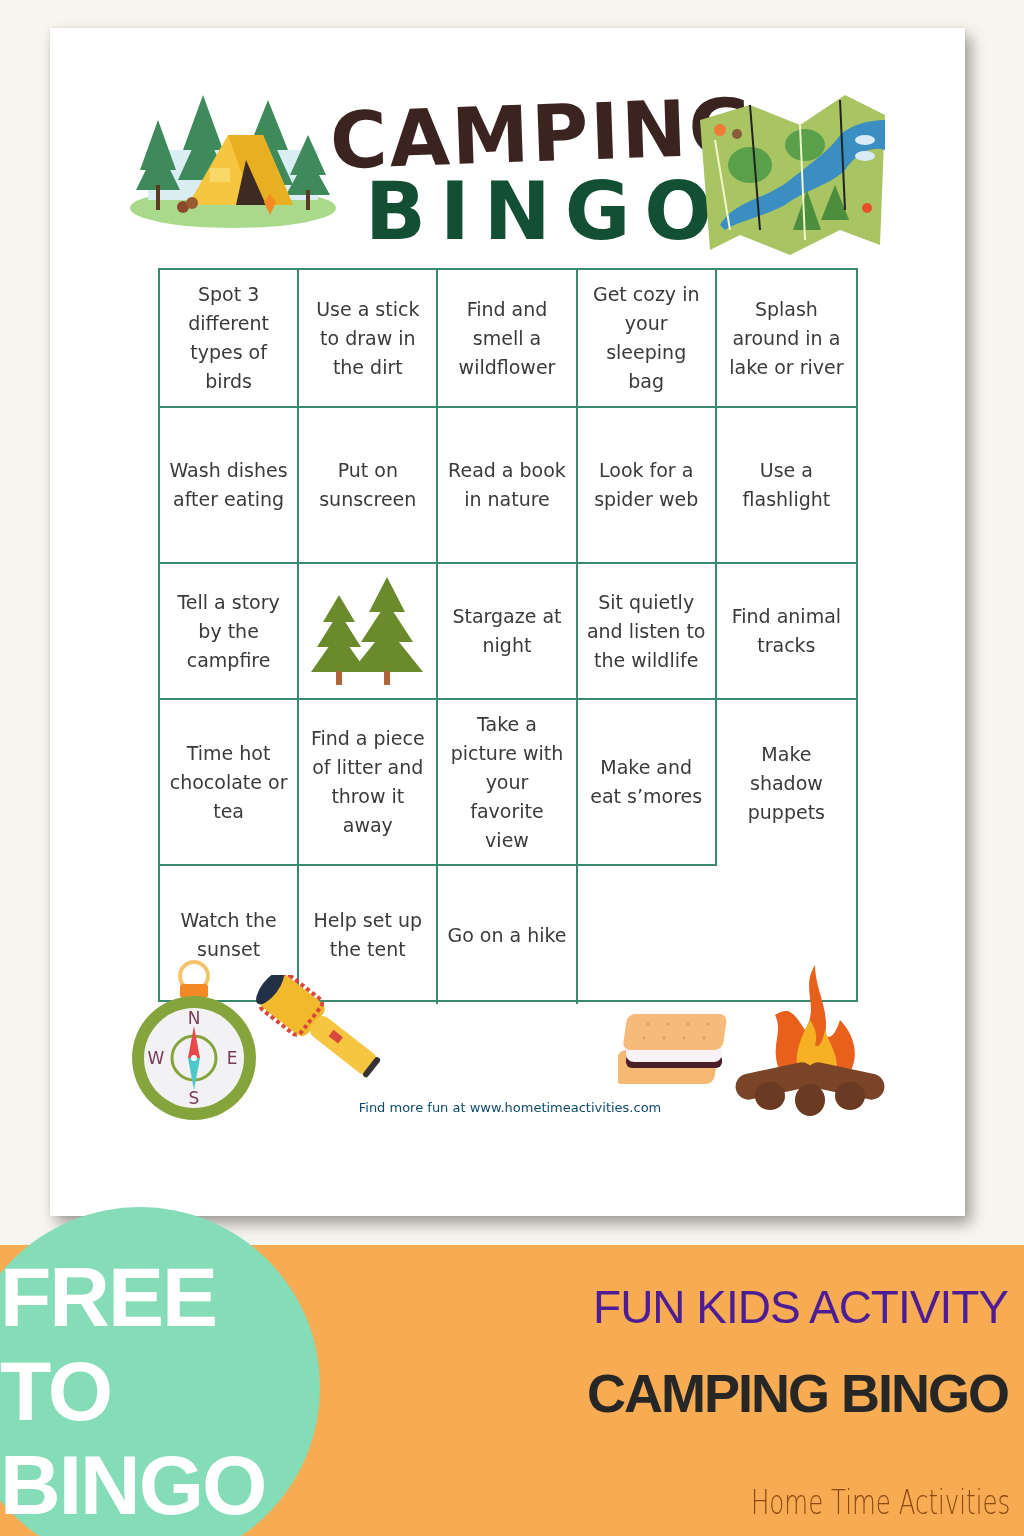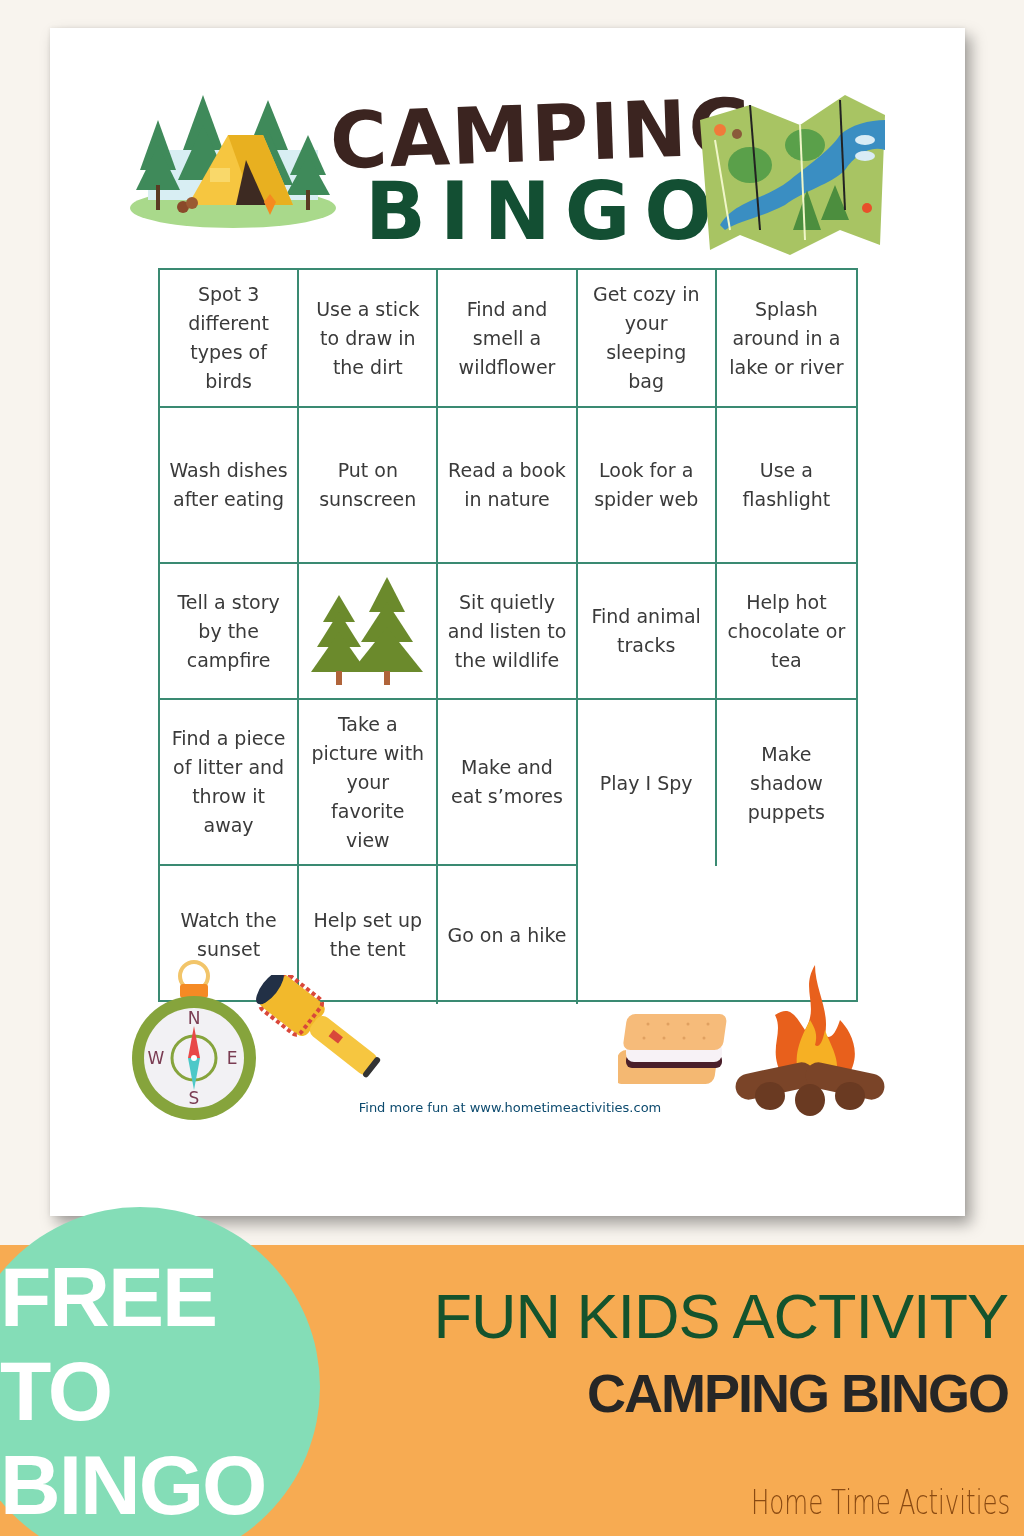--- a/index.html
+++ b/index.html
@@ -55,21 +55,21 @@
     position: absolute; left: -40px; top: 1207px; width: 360px; height: 360px;
     border-radius: 50%; background: #84ddb7;
   }
   .badge-text {
     position: absolute; left: 0; top: 1250px; width: 275px; 
     color: #ffffff; font-family: "Liberation Sans", sans-serif; font-weight: bold;
     font-size: 84px; line-height: 94px; letter-spacing: -2px;
   }
   .banner-line1 {
     position: absolute; right: 16px; top: 1280px;
-    font-family: "Liberation Sans", sans-serif; font-size: 63px; color: #14532d;
+    font-family: "Liberation Sans", sans-serif; font-size: 46px; color: #4c1d95;
     letter-spacing: -1px; white-space: nowrap;
   }
   .banner-line2 {
     position: absolute; right: 16px; top: 1362px;
     font-family: "Liberation Sans", sans-serif; font-weight: bold; font-size: 54px;
     color: #262626; letter-spacing: -2px; white-space: nowrap; margin-left: 36px;
   }
   .banner-brand {
     position: absolute; right: 14px; top: 1482px;
     font-family: "DejaVu Sans", sans-serif; font-size: 34px; color: #8a4a12;
@@ -148,29 +148,29 @@
           <polygon points="30,35 8,70 52,70"></polygon>
           <polygon points="30,55 2,95 58,95"></polygon>
         <polygon points="78,0 60,35 96,35"></polygon>
           <polygon points="78,25 52,65 104,65"></polygon>
           <polygon points="78,50 42,95 114,95"></polygon>
       </g>
       <rect x="27" y="94" width="6" height="14" fill="#b0643a"></rect>
       <rect x="75" y="94" width="6" height="14" fill="#b0643a"></rect>
     </svg>
   </div>
+  <div class="cell">Stargaze at night</div>
   <div class="cell">Sit quietly and listen to the wildlife</div>
 
   <div class="cell">Find animal tracks</div>
-  <div class="cell">Help hot chocolate or tea</div>
+  <div class="cell">Time hot chocolate or tea</div>
   <div class="cell">Find a piece of litter and throw it away</div>
   <div class="cell">Take a picture with your favorite view</div>
   <div class="cell">Make and eat s’mores</div>
 
-  <div class="cell last-row">Play I Spy</div>
   <div class="cell last-row">Make shadow puppets</div>
   <div class="cell last-row">Watch the sunset</div>
   <div class="cell last-row">Help set up the tent</div>
   <div class="cell last-row">Go on a hike</div>
 </div>
 
 <svg class="illus" style="left:128px;top:958px" width="132" height="165" viewBox="0 0 132 165">
   <circle cx="66" cy="18" r="14" fill="none" stroke="#f2c56a" stroke-width="4"></circle>
   <rect x="52" y="26" width="28" height="14" rx="3" fill="#f58a24"></rect>
   <circle cx="66" cy="100" r="62" fill="#86a43c"></circle>

